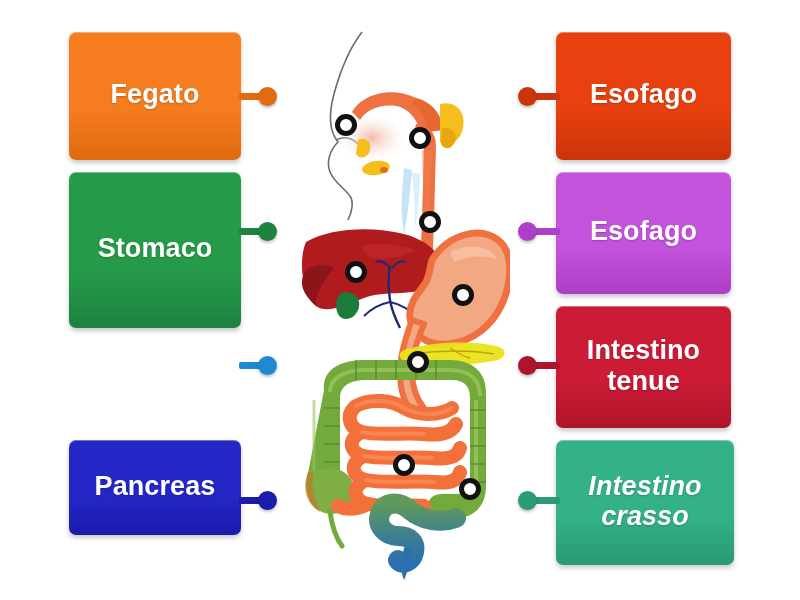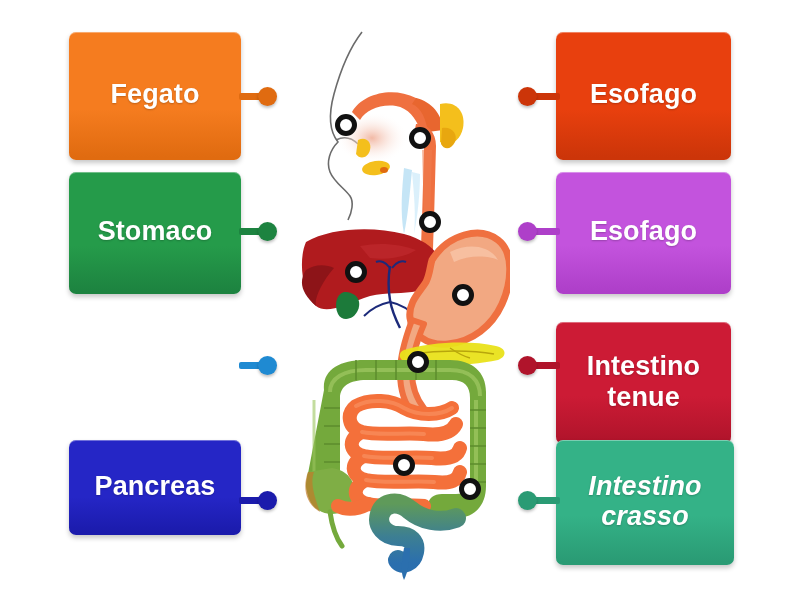--- a/index.html
+++ b/index.html
@@ -169,21 +169,21 @@
              C112 542 102 546 98 540" fill="none" stroke="url(#gRect)" stroke-width="20" stroke-linecap="round" stroke-linejoin="round"></path>
     <path d="M104 528 C102 540 100 552 104 560 C108 552 110 540 110 528 Z" fill="#2b6fae"></path>
   </svg>
 
   <div class="card" id="c-l0" style="left: 69px; top: 32px; width: 172px; height: 128px; background: linear-gradient(rgb(245, 124, 31) 0%, rgb(245, 124, 31) 62%, rgb(224, 107, 16) 100%); border-bottom: 3px solid rgb(224, 107, 16);">
     <span class="txt">Fegato</span>
   </div>
   <div class="conn" id="n-l0" style="top: 92.5px; background: rgb(224, 107, 16); left: 239px; width: 32px;"></div>
   <div class="knob" id="k-l0" style="left: 257.5px; top: 86.5px; background: rgb(224, 107, 16);"></div>
 
-  <div class="card" id="c-l1" style="left: 69px; top: 172px; width: 172px; height: 122px; background: linear-gradient(rgb(37, 155, 74) 0%, rgb(37, 155, 74) 62%, rgb(29, 131, 64) 100%); border-bottom: 3px solid rgb(29, 131, 64);">
+  <div class="card" id="c-l1" style="left: 69px; top: 172px; width: 172px; height: 156px; background: linear-gradient(rgb(37, 155, 74) 0%, rgb(37, 155, 74) 62%, rgb(29, 131, 64) 100%); border-bottom: 3px solid rgb(29, 131, 64);">
     <span class="txt">Stomaco</span>
   </div>
   <div class="conn" id="n-l1" style="top: 227.5px; background: rgb(29, 131, 64); left: 239px; width: 32px;"></div>
   <div class="knob" id="k-l1" style="left: 257.5px; top: 221.5px; background: rgb(29, 131, 64);"></div>
 
   <div class="conn" id="n-l2" style="top: 361.5px; background: rgb(31, 138, 210); left: 239px; width: 32px;"></div>
   <div class="knob" id="k-l2" style="left: 257.5px; top: 355.5px; background: rgb(31, 138, 210);"></div>
 
   <div class="card" id="c-l3" style="left: 69px; top: 440px; width: 172px; height: 95px; background: linear-gradient(rgb(37, 38, 198) 0%, rgb(37, 38, 198) 62%, rgb(27, 27, 172) 100%); border-bottom: 3px solid rgb(27, 27, 172);">
     <span class="txt">Pancreas</span>
@@ -196,21 +196,21 @@
   </div>
   <div class="conn" id="n-r0" style="top: 92.5px; background: rgb(204, 53, 9); left: 527px; width: 33px;"></div>
   <div class="knob" id="k-r0" style="left: 517.5px; top: 86.5px; background: rgb(204, 53, 9);"></div>
 
   <div class="card" id="c-r1" style="left: 556px; top: 172px; width: 175px; height: 122px; background: linear-gradient(rgb(195, 83, 221) 0%, rgb(195, 83, 221) 62%, rgb(174, 63, 201) 100%); border-bottom: 3px solid rgb(174, 63, 201);">
     <span class="txt">Esofago</span>
   </div>
   <div class="conn" id="n-r1" style="top: 227.5px; background: rgb(174, 63, 201); left: 527px; width: 33px;"></div>
   <div class="knob" id="k-r1" style="left: 517.5px; top: 221.5px; background: rgb(174, 63, 201);"></div>
 
-  <div class="card" id="c-r2" style="left: 556px; top: 306px; width: 175px; height: 122px; background: linear-gradient(rgb(204, 27, 53) 0%, rgb(204, 27, 53) 62%, rgb(176, 20, 43) 100%); border-bottom: 3px solid rgb(176, 20, 43); margin-top: 16px;">
+  <div class="card" id="c-r2" style="left: 556px; top: 306px; width: 175px; height: 122px; background: linear-gradient(rgb(204, 27, 53) 0%, rgb(204, 27, 53) 62%, rgb(176, 20, 43) 100%); border-bottom: 3px solid rgb(176, 20, 43);">
     <span class="txt">Intestino tenue</span>
   </div>
   <div class="conn" id="n-r2" style="top: 361.5px; background: rgb(176, 20, 43); left: 527px; width: 33px;"></div>
   <div class="knob" id="k-r2" style="left: 517.5px; top: 355.5px; background: rgb(176, 20, 43);"></div>
 
   <div class="card" id="c-r3" style="left: 556px; top: 440px; width: 178px; height: 125px; background: linear-gradient(rgb(52, 178, 135) 0%, rgb(52, 178, 135) 62%, rgb(42, 155, 116) 100%); border-bottom: 3px solid rgb(42, 155, 116); font-style: italic;">
     <span class="txt">Intestino crasso</span>
   </div>
   <div class="conn" id="n-r3" style="top: 496.5px; background: rgb(42, 155, 116); left: 527px; width: 33px;"></div>
   <div class="knob" id="k-r3" style="left: 517.5px; top: 490.5px; background: rgb(42, 155, 116);"></div>

